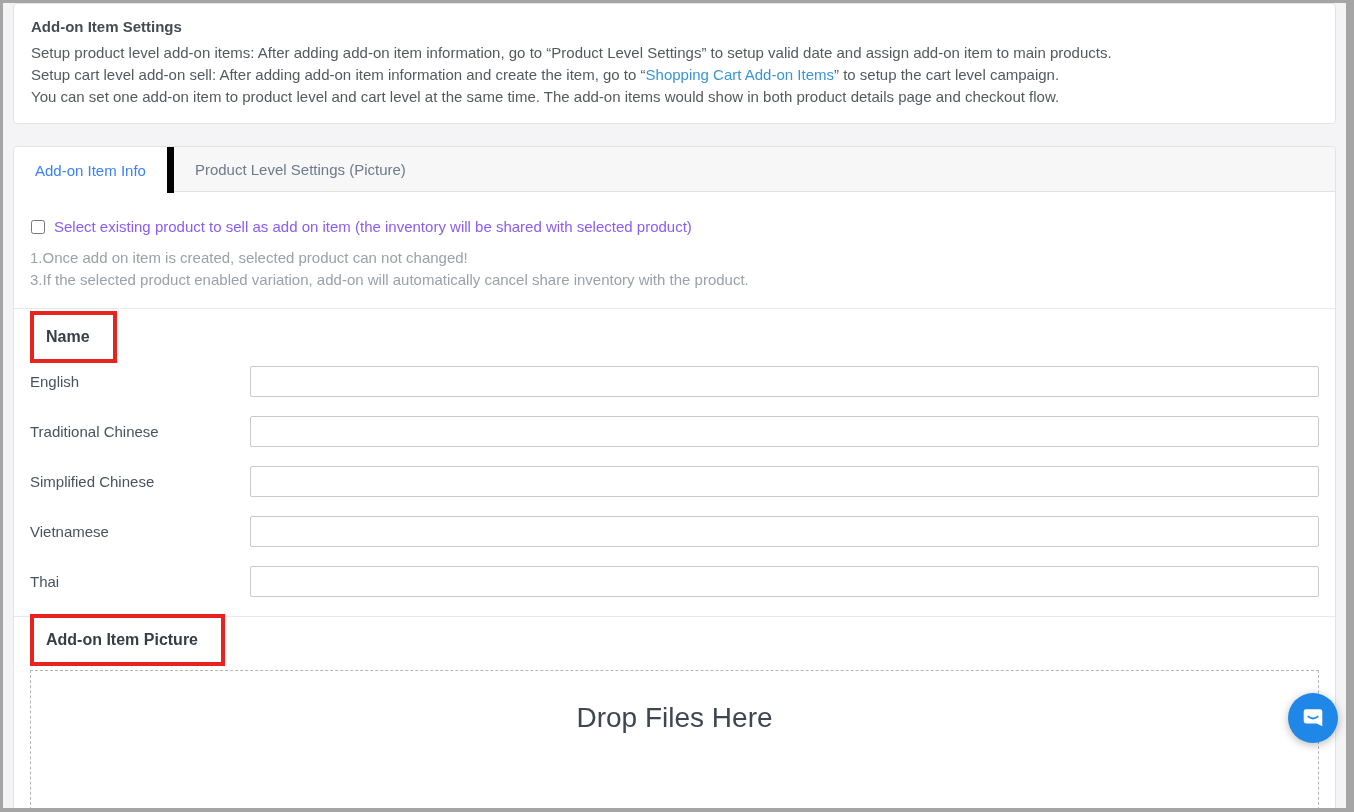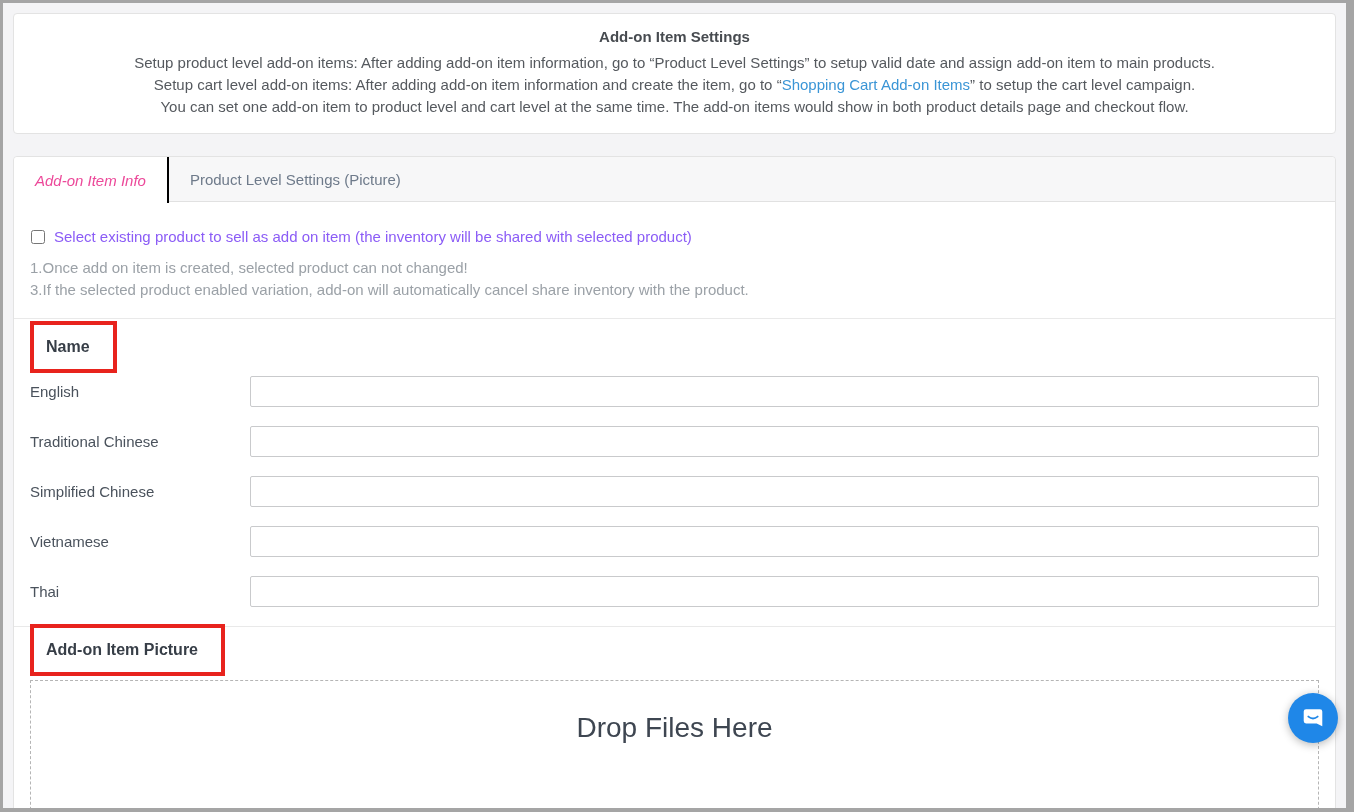--- a/index.html
+++ b/index.html
@@ -19,21 +19,21 @@
     border-width: 3px 8px 4px 3px;
     overflow: hidden;
   }
   .panel {
     background: #fff;
     border: 1px solid #e3e3e3;
     border-radius: 4px;
     margin: 0 10px;
   }
   
-  .header-panel { margin-top: 10px; padding: 14px 17px 15px 17px; text-align: center; }
+  .header-panel { padding: 14px 17px 15px 17px; }
   .header-title {
     font-size: 15px; font-weight: bold; color: #474b50;
     margin-bottom: 7px;
   }
   .header-line { font-size: 15px; color: #55595e; line-height: 22px; }
   .header-link { color: #3a95d6; text-decoration: none; cursor: pointer; }
   
   .tab-panel { margin-top: 22px; height: 700px; border-radius: 4px 4px 0 0; overflow: visible; }
   .tab-strip {
     display: flex; align-items: stretch;
@@ -44,26 +44,25 @@
   }
   .tab {
     display: flex; align-items: center;
     padding: 0 21px;
     font-size: 15px;
     cursor: pointer;
     color: #6e7a8a;
   }
   .tab.active {
     background: #fff;
-    color: #ec4899;
-    border-right: 2px solid #000000;
+    color: #3b82f6;
+    border-right: 7px solid #000000;
     border-radius: 4px 0 0 0;
     margin-bottom: -1px;
     height: 46px;
-    font-style: italic;
   }
   .tab-content { padding: 0 16px 0 16px; }
   
   .checkbox-row { display: flex; align-items: center; margin-top: 26px; }
   .checkbox-row input[type="checkbox"] {
     width: 14px; height: 14px; margin: 0 9px 0 1px;
     accent-color: #fff;
   }
   .checkbox-label { font-size: 15px; color: #8b5cf6; }
   
@@ -117,21 +116,21 @@
   }
 </style>
 </head>
 <body>
 
 <div class="page">
 
   <div class="panel header-panel">
     <div class="header-title">Add-on Item Settings</div>
     <div class="header-line">Setup product level add-on items: After adding add-on item information, go to “Product Level Settings” to setup valid date and assign add-on item to main products.</div>
-    <div class="header-line"><span>Setup cart level add-on items: After adding add-on item information and create the item, go to “</span><a class="header-link">Shopping Cart Add-on Items</a><span>” to setup the cart level campaign.</span></div>
+    <div class="header-line"><span>Setup cart level add-on sell: After adding add-on item information and create the item, go to “</span><a class="header-link">Shopping Cart Add-on Items</a><span>” to setup the cart level campaign.</span></div>
     <div class="header-line">You can set one add-on item to product level and cart level at the same time. The add-on items would show in both product details page and checkout flow.</div>
   </div>
 
   <div class="panel tab-panel">
     <div class="tab-strip">
       <div class="tab active">
         <span>Add-on Item Info</span>
       </div>
       <div class="tab">
         <span>Product Level Settings (Picture)</span>

